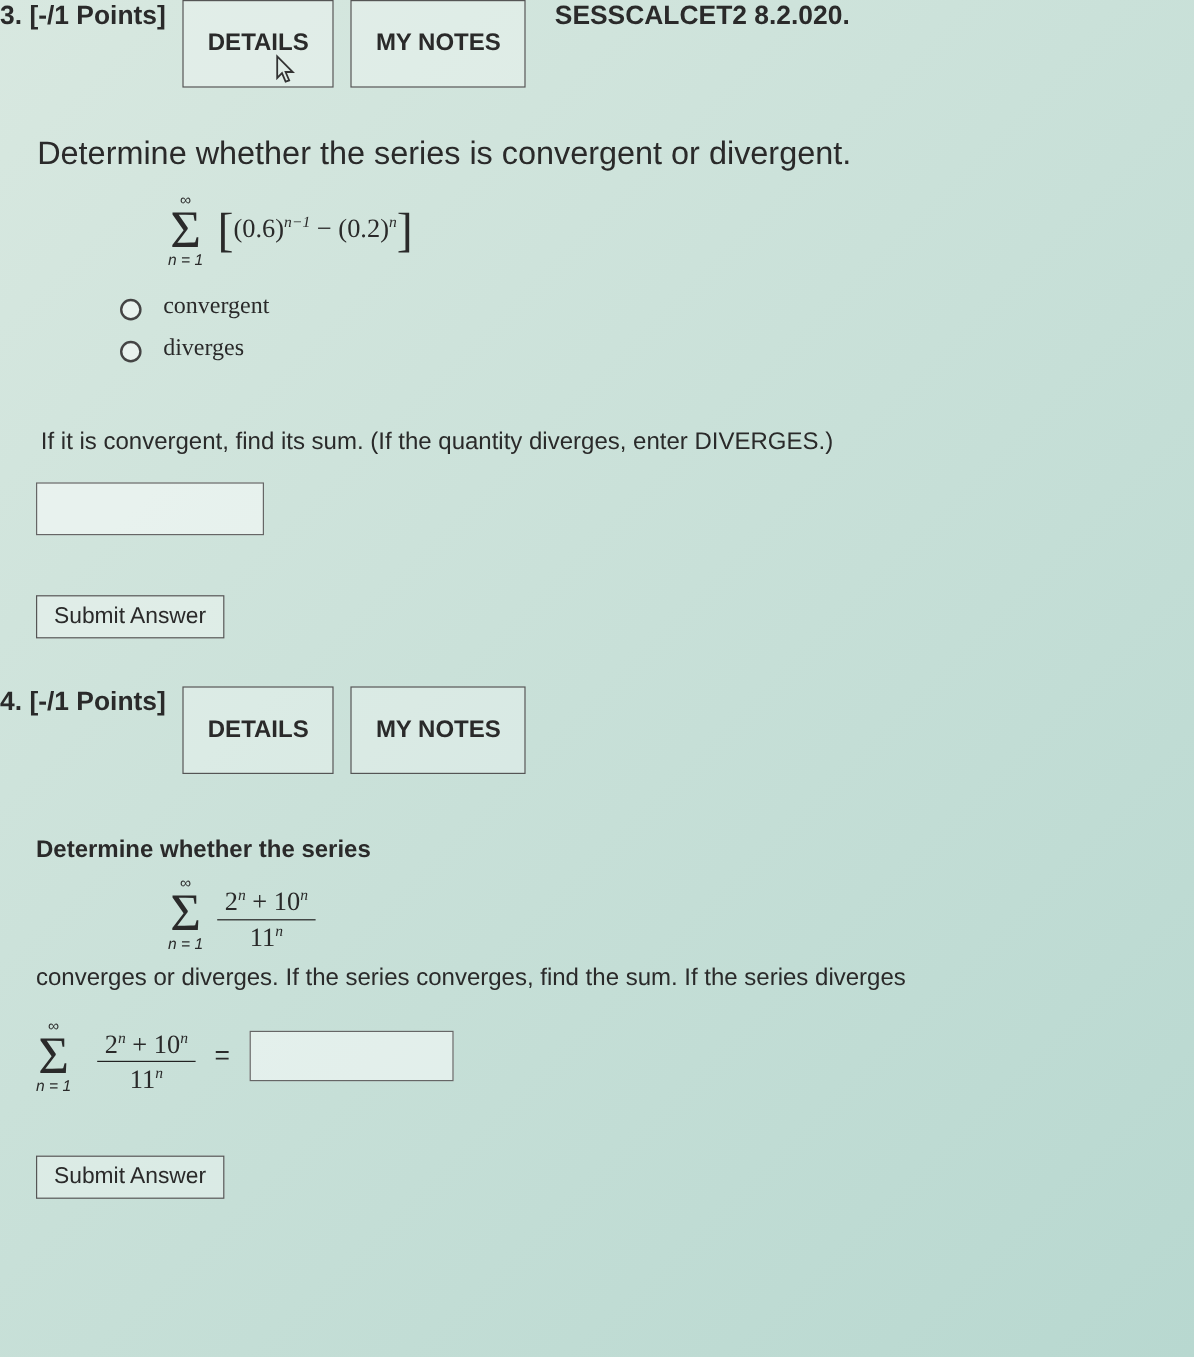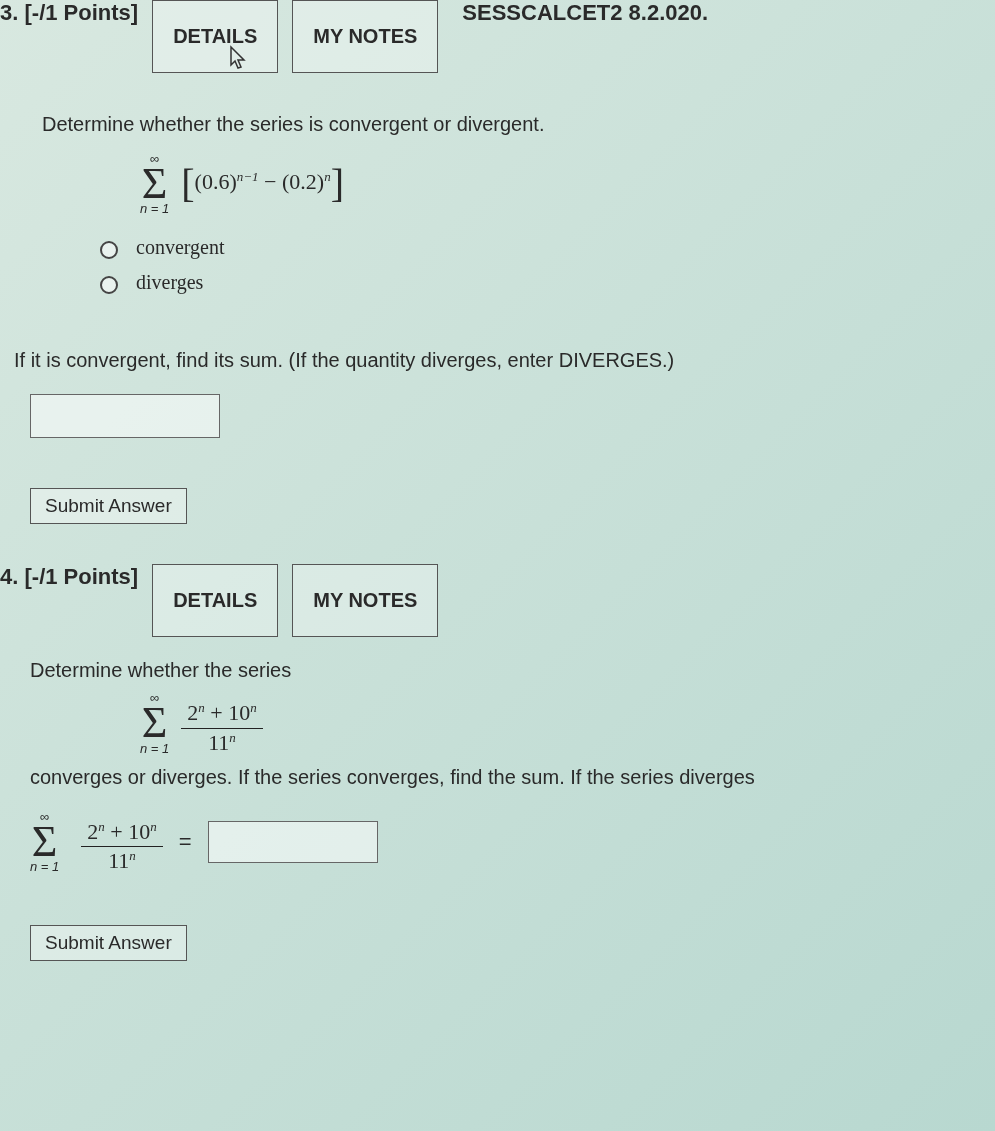--- a/index.html
+++ b/index.html
@@ -32,41 +32,41 @@
       cursor: pointer;
       user-select: none;
     }
     .ref-code { font-weight: bold; font-size: 22px; margin-left: 10px; }
     .cursor-icon {
       position: absolute;
       top: 45px;
       left: 225px;
       font-size: 28px;
     }
-    .prompt { margin: 30px 0 15px 42px; font-size: 20px; }
+    .prompt { margin: 30px 0 15px 31px; font-size: 27px; }
     .formula-block { margin: 10px 0 20px 140px; }
     .series-row { display: flex; align-items: center; }
     .sigma-block { display: inline-flex; flex-direction: column; align-items: center; margin-right: 12px; }
     .sigma-top { font-size: 13px; }
     .sigma-sym { font-size: 44px; line-height: 0.8; font-family: "Times New Roman", serif; }
     .sigma-bot { font-size: 13px; font-style: italic; }
     .math-expr { font-family: "Times New Roman", serif; font-size: 22px; }
     .math-expr sup { font-size: 13px; font-style: italic; }
     .bracket { font-size: 40px; font-family: "Times New Roman", serif; vertical-align: middle; display:inline-block; line-height:0.7;}
     .frac { display: inline-flex; flex-direction: column; align-items: center; vertical-align: middle; }
     .frac .num { border-bottom: 1.5px solid #222; padding: 0 6px 1px 6px; margin-top: 10px; }
     .frac .den { padding: 1px 6px 0 6px; }
     .radio-group { margin: 18px 0 0 100px; }
     .radio-item { display: flex; align-items: flex-end; margin: 12px 0; gap: 18px; font-family: Liberation Serif, serif; }
     .radio-circle {
       width: 18px; height: 18px; border: 2px solid #444; border-radius: 50%;
       background: rgba(255,255,255,0.5);
       flex-shrink: 0;
     }
-    .followup { margin: 55px 0 12px 14px; font-size: 20px; }
+    .followup { margin: 55px 0 12px 34px; font-size: 20px; }
     .answer-input {
       width: 190px; height: 44px;
       border: 1.5px solid #666;
       background: rgba(255,255,255,0.5);
       margin: 10px 0 0 30px;
       font-size: 18px;
       padding: 4px 8px;
     }
     .answer-input-inline {
       width: 170px; height: 42px;
@@ -78,21 +78,21 @@
     }
     .submit-btn {
       display: inline-block;
       border: 1.5px solid #555;
       padding: 6px 14px;
       font-size: 19px;
       margin: 50px 0 0 30px;
       background: rgba(255,255,255,0.35);
       cursor: pointer;
     }
-    .q4-prompt { margin: 12px 0 8px 30px; }
+    .q4-prompt { margin: 42px 0 8px 30px; font-weight: bold; }
     .q4-formula { margin: 8px 0 8px 140px; }
     .q4-continue { margin: 10px 0 20px 30px; }
     .answer-row { display: flex; align-items: center; margin: 18px 0 0 30px; gap: 10px; }
     .eq-sign { font-size: 22px; margin: 0 6px; }
   </style>
 </head>
 <body>
 
 <div class="question-block">
   <div class="q-header">

